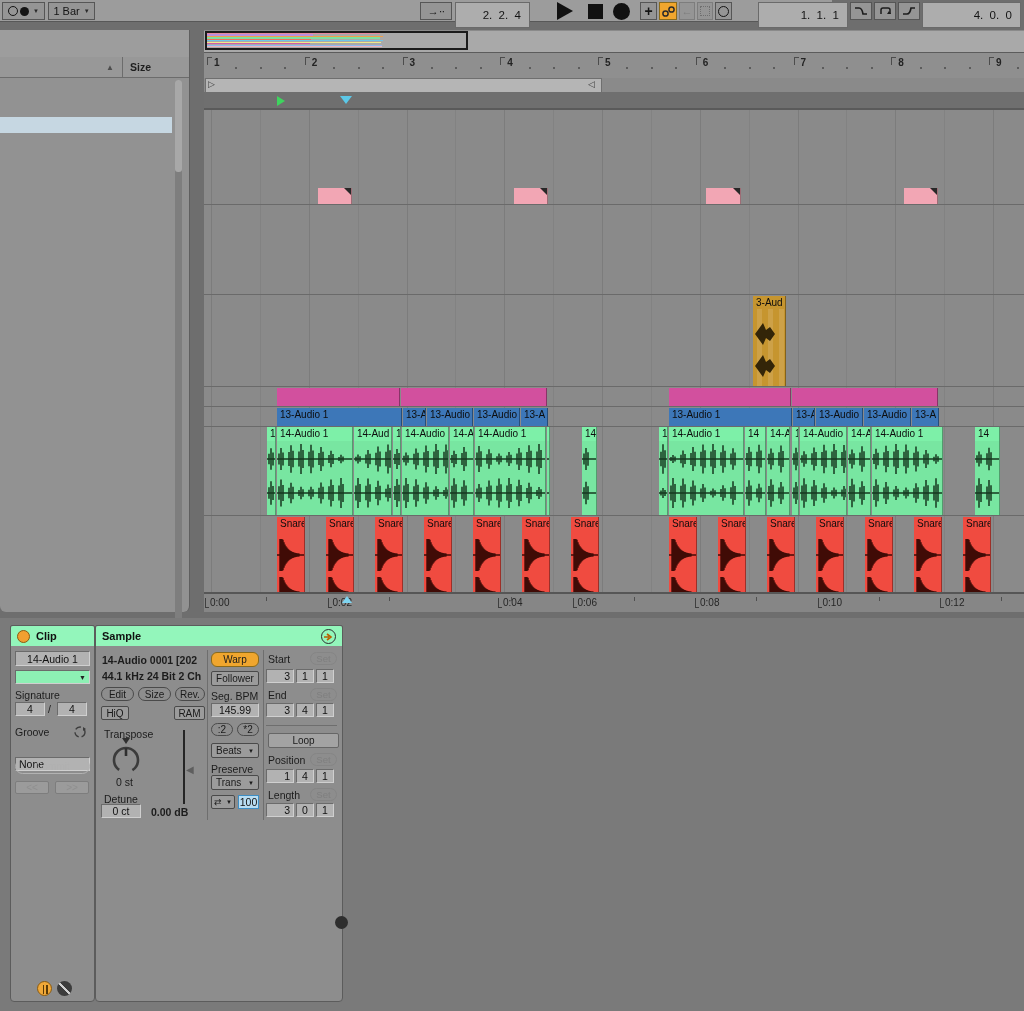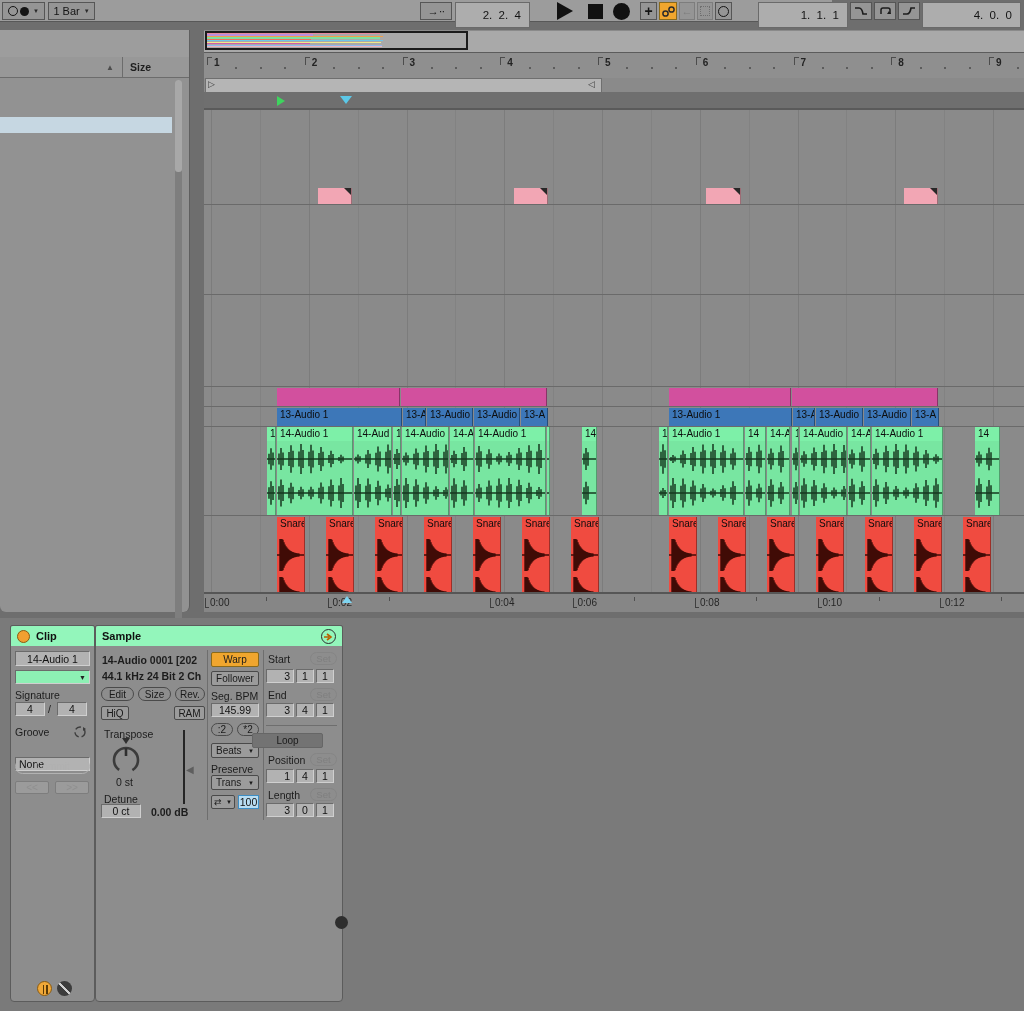--- a/index.html
+++ b/index.html
@@ -60,21 +60,21 @@
   .field.left{justify-content:flex-start;padding-left:3px;}
   .field.right{justify-content:flex-end;padding-right:3px;}
   .pill{position:absolute;border:1px solid #4a4a4a;border-radius:8px;background:transparent;font-size:10px;color:#1a1a1a;
         display:flex;align-items:center;justify-content:center;box-sizing:border-box;}
   .sqbtn{position:absolute;border:1px solid #4a4a4a;border-radius:2px;background:#9b9b9b;font-size:10px;color:#1a1a1a;
         display:flex;align-items:center;justify-content:center;box-sizing:border-box;}
   .setpill{position:absolute;border:1px solid #858585;border-radius:8px;font-size:9.5px;color:#7f7f7f;
         display:flex;align-items:center;justify-content:center;box-sizing:border-box;}
   .dd{position:absolute;border:1px solid #4a4a4a;border-radius:2px;background:#9b9b9b;font-size:10px;color:#1a1a1a;
       display:flex;align-items:center;justify-content:space-between;box-sizing:border-box;padding:0 4px;}
-  .warpbtn{background:#f0a62e !important;border-color:#8a6a1a !important;}
+  .warpbtn{background:#f0a62e !important;border-color:#8a6a1a !important;border-radius:6px;}
   .circlebtn{position:absolute;border-radius:50%;box-sizing:border-box;}
 </style>
 </head>
 <body>
 
 <div id="stage">
 
   <div id="topbar" class="abs">
     <div class="tbox" style="left:2px;width:43px;">
       <span style="display:flex;align-items:center;">
@@ -249,20 +249,32 @@
           <div class="clip" style="left: 310px; width: 34px; height: 16px; background: rgb(242, 166, 180); border-right: 1px solid rgba(0, 0, 0, 0.35);">
             <div class="fold"></div>
           </div>
           <div class="clip" style="left: 502px; width: 35px; height: 16px; background: rgb(242, 166, 180); border-right: 1px solid rgba(0, 0, 0, 0.35);">
             <div class="fold"></div>
           </div>
           <div class="clip" style="left: 700px; width: 34px; height: 16px; background: rgb(242, 166, 180); border-right: 1px solid rgba(0, 0, 0, 0.35);">
             <div class="fold"></div>
           </div>
         </div>
+        <div class="trackrow" style="top: 188px; height: 90px;">
+          <div class="clip" style="left: 549px; width: 33px; height: 90px; background: rgb(198, 149, 47); border-right: 1px solid rgba(0, 0, 0, 0.35);">
+            <div class="cliptitle">3-Aud</div>
+            <div class="abs" style="left: 4px; top: 13px; width: 5px; height: 77px; background: rgba(255, 255, 255, 0.12);"></div>
+            <div class="abs" style="left: 15px; top: 13px; width: 5px; height: 77px; background: rgba(255, 255, 255, 0.12);"></div>
+            <div class="abs" style="left: 26px; top: 13px; width: 5px; height: 77px; background: rgba(255, 255, 255, 0.12);"></div>
+            <svg width="33" height="90" style="position: absolute; left: 0px; top: 0px;">
+              <path d="M2,38 L10,27 L13,34 L17,31 L22,38 L17,45 L13,42 L10,49 Z" stroke="none" stroke-width="1" fill="#332508"></path>
+              <path d="M2,70 L10,59 L13,66 L17,63 L22,70 L17,77 L13,74 L10,81 Z" stroke="none" stroke-width="1" fill="#332508"></path>
+            </svg>
+          </div>
+        </div>
         <div class="trackrow" style="top: 280px; height: 18px;">
           <div class="clip" style="left: 73px; width: 123px; height: 18px; background: rgb(210, 80, 158); border-right: 1px solid rgba(0, 0, 0, 0.35);"></div>
           <div class="clip" style="left: 197px; width: 146px; height: 18px; background: rgb(210, 80, 158); border-right: 1px solid rgba(0, 0, 0, 0.35);"></div>
           <div class="clip" style="left: 465px; width: 122px; height: 18px; background: rgb(210, 80, 158); border-right: 1px solid rgba(0, 0, 0, 0.35);"></div>
           <div class="clip" style="left: 588px; width: 146px; height: 18px; background: rgb(210, 80, 158); border-right: 1px solid rgba(0, 0, 0, 0.35);"></div>
         </div>
         <div class="trackrow" style="top: 300px; height: 18px;">
           <div class="clip" style="left: 73px; width: 125px; height: 18px; background: rgb(61, 119, 184); border-right: 1px solid rgba(0, 0, 0, 0.35);">
             <div class="cliptitle">13-Audio 1</div>
           </div>
@@ -553,21 +565,21 @@
               </svg>
             </div>
           </div>
         </div>
       </div>
     <div id="timeruler">
         <div class="timetick" style="left: 1px;"><span class="tl"></span>0:00</div>
         <div class="abs" style="left: 62.25px; top: 3px; width: 1px; height: 4px; background: rgb(79, 79, 79);"></div>
         <div class="timetick" style="left: 123.5px;"><span class="tl"></span>0:02</div>
         <div class="abs" style="left: 184.75px; top: 3px; width: 1px; height: 4px; background: rgb(79, 79, 79);"></div>
-        <div class="timetick" style="left: 238px; padding-left: 48px;"><span class="tl"></span>0:04</div>
+        <div class="timetick" style="left: 246px; padding-left: 48px;"><span class="tl"></span>0:04</div>
         <div class="abs" style="left: 307.25px; top: 3px; width: 1px; height: 4px; background: rgb(79, 79, 79);"></div>
         <div class="timetick" style="left: 368.5px;"><span class="tl"></span>0:06</div>
         <div class="abs" style="left: 429.75px; top: 3px; width: 1px; height: 4px; background: rgb(79, 79, 79);"></div>
         <div class="timetick" style="left: 491px;"><span class="tl"></span>0:08</div>
         <div class="abs" style="left: 552.25px; top: 3px; width: 1px; height: 4px; background: rgb(79, 79, 79);"></div>
         <div class="timetick" style="left: 613.5px;"><span class="tl"></span>0:10</div>
         <div class="abs" style="left: 674.75px; top: 3px; width: 1px; height: 4px; background: rgb(79, 79, 79);"></div>
         <div class="timetick" style="left: 736px;"><span class="tl"></span>0:12</div>
         <div class="abs" style="left: 797.25px; top: 3px; width: 1px; height: 4px; background: rgb(79, 79, 79);"></div>
         <div class="abs" style="left: 138px; top: 2px; width: 0px; height: 0px; border-bottom: 7px solid rgb(127, 212, 240); border-left: 5px solid transparent; border-right: 5px solid transparent;"></div>
@@ -714,21 +726,21 @@
       <div class="field right" style="left:170px;top:77px;width:28px;height:14px;">
           <span>3</span>
         </div>
       <div class="field" style="left:200px;top:77px;width:18px;height:14px;">
           <span>4</span>
         </div>
       <div class="field" style="left:220px;top:77px;width:18px;height:14px;">
           <span>1</span>
         </div>
       <div class="abs" style="left:170px;top:99px;width:71px;height:1px;background:#6e6e6e;"></div>
-      <div class="sqbtn" style="left:156px;top:107px;width:71px;height:15px;background:#737373;border-color:#666;">
+      <div class="sqbtn" style="left:172px;top:107px;width:71px;height:15px;background:#a3a3a3;border-color:#666;">
           <span>Loop</span>
         </div>
       <span class="lbl" style="left:172px;top:128px;">Position</span>
       <div class="setpill" style="left:214px;top:127px;width:27px;height:13px;">
           <span>Set</span>
         </div>
       <div class="field right" style="left:170px;top:143px;width:28px;height:14px;">
           <span>1</span>
         </div>
       <div class="field" style="left:200px;top:143px;width:18px;height:14px;">

